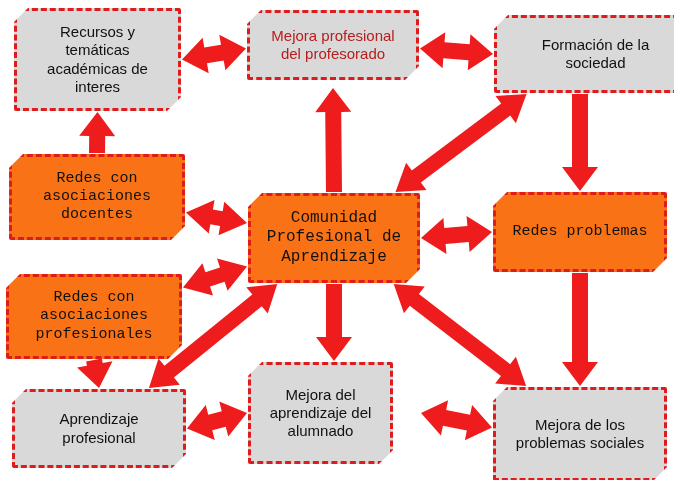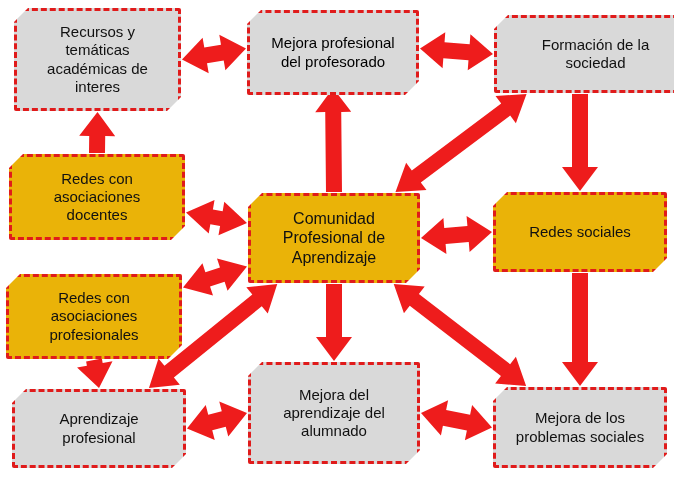--- a/index.html
+++ b/index.html
@@ -36,21 +36,21 @@
     line-height:1.22;
     padding:4px 6px;
     
     border-radius:2px;
   }
   .node .label{
     display:block;
     width:100%;
   }
   .fill-gray{background:#d9d9d9;}
-  .fill-peach{background:#eab308;}
+  .fill-peach{background:#f97316;font-family:Liberation Mono, monospace;}
 
   
   .node::before,
   .node::after{
     content:"";
     position:absolute;
     width:0;height:0;
     pointer-events:none;
   }
 </style>
@@ -75,42 +75,42 @@
       <polygon points="342.00,284.00 342.00,337.00 352.00,337.00 334.00,361.00 316.00,337.00 326.00,337.00 326.00,284.00" fill="#ee1c1c"></polygon>
       <polygon points="393.72,284.00 424.69,286.40 418.89,293.93 510.11,364.19 515.90,356.67 526.13,386.00 495.15,383.60 500.95,376.07 409.74,305.81 403.94,313.33" fill="#ee1c1c"></polygon>
       <polygon points="187.00,428.50 205.73,405.07 208.24,414.75 221.76,411.26 219.26,401.58 247.00,413.00 228.27,436.43 225.76,426.75 212.24,430.24 214.74,439.92" fill="#ee1c1c"></polygon>
       <polygon points="421.00,413.00 448.12,400.17 446.12,409.96 470.09,414.86 472.09,405.06 492.00,427.50 464.88,440.33 466.88,430.54 442.91,425.64 440.91,435.44" fill="#ee1c1c"></polygon>
     </svg>
 
   <div id="node-layer" class="layer">
       <div class="node fill-gray" style="left: 14px; top: 8px; width: 167px; height: 103px; font-size: 15px; border-color: rgb(224, 27, 27); color: rgb(17, 17, 17); clip-path: polygon(14px 0px, 100% 0px, 100% calc(100% - 14px), calc(100% - 14px) 100%, 0px 100%, 0px 14px);">
         <span class="label">Recursos y<br>temáticas<br>académicas de<br>interes</span>
       </div>
-      <div class="node fill-gray" style="left: 247px; top: 10px; width: 172px; height: 85px; font-size: 15px; border-color: rgb(224, 27, 27); color: #000000; clip-path: polygon(14px 0px, 100% 0px, 100% calc(100% - 14px), calc(100% - 14px) 100%, 0px 100%, 0px 14px);">
+      <div class="node fill-gray" style="left: 247px; top: 10px; width: 172px; height: 70px; font-size: 15px; border-color: rgb(224, 27, 27); color: #b91c1c; clip-path: polygon(14px 0px, 100% 0px, 100% calc(100% - 14px), calc(100% - 14px) 100%, 0px 100%, 0px 14px);">
         <span class="label">Mejora profesional<br>del profesorado</span>
       </div>
       <div class="node fill-gray" style="left: 494px; top: 15px; width: 203px; height: 78px; font-size: 15px; border-color: rgb(224, 27, 27); color: rgb(17, 17, 17); clip-path: polygon(14px 0px, 100% 0px, 100% calc(100% - 14px), calc(100% - 14px) 100%, 0px 100%, 0px 14px);">
         <span class="label">Formación de la<br>sociedad</span>
       </div>
       <div class="node fill-peach" style="left: 9px; top: 154px; width: 176px; height: 86px; font-size: 15px; border-color: rgb(224, 27, 27); color: rgb(17, 17, 17); clip-path: polygon(14px 0px, 100% 0px, 100% calc(100% - 14px), calc(100% - 14px) 100%, 0px 100%, 0px 14px);">
         <span class="label">Redes con<br>asociaciones<br>docentes</span>
       </div>
       <div class="node fill-peach" style="left: 248px; top: 193px; width: 172px; height: 90px; font-size: 16px; border-color: rgb(224, 27, 27); color: rgb(17, 17, 17); clip-path: polygon(14px 0px, 100% 0px, 100% calc(100% - 14px), calc(100% - 14px) 100%, 0px 100%, 0px 14px);">
         <span class="label">Comunidad<br>Profesional de<br>Aprendizaje</span>
       </div>
       <div class="node fill-peach" style="left: 493px; top: 192px; width: 174px; height: 80px; font-size: 15px; border-color: rgb(224, 27, 27); color: rgb(17, 17, 17); clip-path: polygon(14px 0px, 100% 0px, 100% calc(100% - 14px), calc(100% - 14px) 100%, 0px 100%, 0px 14px);">
-        <span class="label">Redes sociales</span>
+        <span class="label">Redes problemas</span>
       </div>
       <div class="node fill-peach" style="left: 6px; top: 274px; width: 176px; height: 85px; font-size: 15px; border-color: rgb(224, 27, 27); color: rgb(17, 17, 17); clip-path: polygon(14px 0px, 100% 0px, 100% calc(100% - 14px), calc(100% - 14px) 100%, 0px 100%, 0px 14px);">
         <span class="label">Redes con<br>asociaciones<br>profesionales</span>
       </div>
       <div class="node fill-gray" style="left: 12px; top: 389px; width: 174px; height: 79px; font-size: 15px; border-color: rgb(224, 27, 27); color: rgb(17, 17, 17); clip-path: polygon(14px 0px, 100% 0px, 100% calc(100% - 14px), calc(100% - 14px) 100%, 0px 100%, 0px 14px);">
         <span class="label">Aprendizaje<br>profesional</span>
       </div>
-      <div class="node fill-gray" style="left: 248px; top: 362px; width: 172px; height: 102px; font-size: 15px; border-color: rgb(224, 27, 27); color: rgb(17, 17, 17); clip-path: polygon(14px 0px, 100% 0px, 100% calc(100% - 14px), calc(100% - 14px) 100%, 0px 100%, 0px 14px);">
+      <div class="node fill-gray" style="left: 248px; top: 362px; width: 145px; height: 102px; font-size: 15px; border-color: rgb(224, 27, 27); color: rgb(17, 17, 17); clip-path: polygon(14px 0px, 100% 0px, 100% calc(100% - 14px), calc(100% - 14px) 100%, 0px 100%, 0px 14px);">
         <span class="label">Mejora del<br>aprendizaje del<br>alumnado</span>
       </div>
-      <div class="node fill-gray" style="left: 493px; top: 387px; width: 174px; height: 81px; font-size: 15px; border-color: rgb(224, 27, 27); color: rgb(17, 17, 17); clip-path: polygon(14px 0px, 100% 0px, 100% calc(100% - 14px), calc(100% - 14px) 100%, 0px 100%, 0px 14px);">
+      <div class="node fill-gray" style="left: 493px; top: 387px; width: 174px; height: 94px; font-size: 15px; border-color: rgb(224, 27, 27); color: rgb(17, 17, 17); clip-path: polygon(14px 0px, 100% 0px, 100% calc(100% - 14px), calc(100% - 14px) 100%, 0px 100%, 0px 14px);">
         <span class="label">Mejora de los<br>problemas sociales</span>
       </div>
     </div>
 
 </div>
 
 </body></html>

